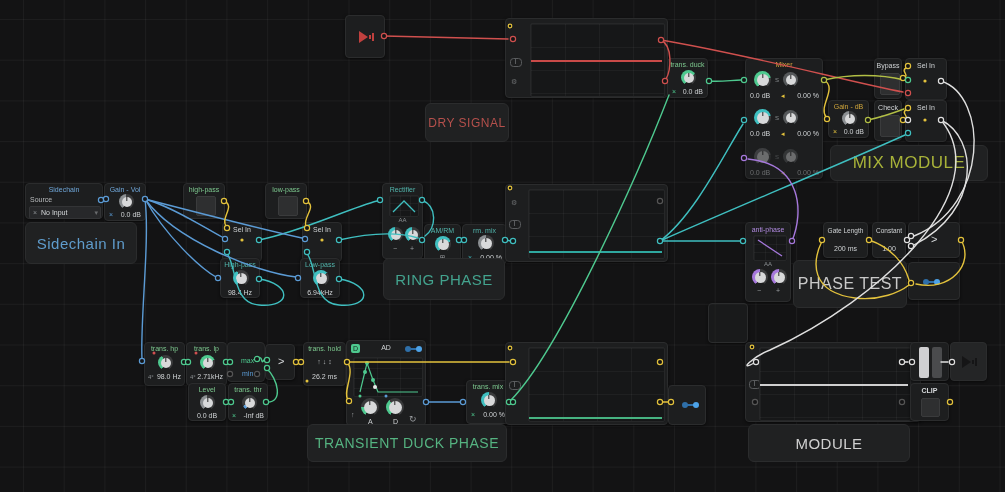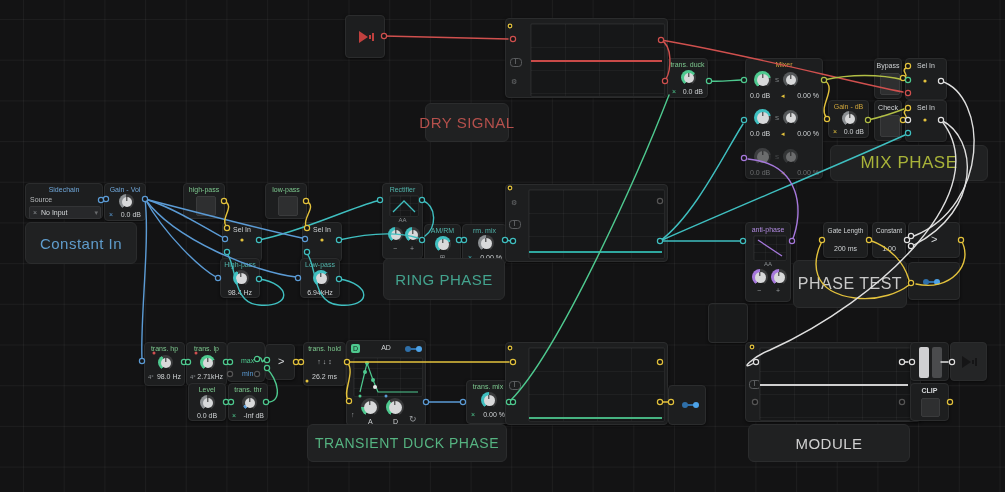--- a/index.html
+++ b/index.html
@@ -54,21 +54,21 @@
     </svg>
   </div>
 
   <div class="node" style="left:505px;top:18px;width:163px;height:80px">
     <div class="cdi" style="left:4px;top:39px"></div>
     <div class="gear" style="left:5px;top:59px">⚙</div>
     <div class="scope" style="left:24px;top:4px;width:133px;height:72px"></div>
     <div class="wv" style="left:25px;top:41px;width:131px;background:#c94a48"></div>
   </div>
 
-  <div class="lbl" style="left:425px;top:103px;width:82px;height:37px;color:#b5504c;font-size:15px">
+  <div class="lbl" style="left:425px;top:103px;width:82px;height:37px;color:#b5504c;font-size:12px">
       <span>DRY SIGNAL</span>
     </div>
 
   <div class="node" style="left:667px;top:58px;width:41px;height:40px">
     <div class="nt" style="top:2px;color:#7dc98f">trans. duck</div>
     <div class="knob" style="left:13px;top:11px;width:15px;height:15px">
         <i class="ring" style="background:conic-gradient(from 210deg,#4ec98f 0 210deg,#3a3b3c 210deg 300deg,transparent 300deg)"></i>
         <i class="cap"></i>
         <i class="tick"></i>
       </div>
@@ -148,21 +148,21 @@
     <div class="knob" style="left:13px;top:10px;width:15px;height:15px">
         <i class="ring" style="background:conic-gradient(from 210deg,#8b8f92 0 150deg,#3a3b3c 150deg 300deg,transparent 300deg)"></i>
         <i class="cap"></i>
         <i class="tick"></i>
       </div>
     <div class="val" style="left:4px;top:27px;color:#e3c23c">×</div>
     <div class="val" style="right:4px;top:27px">0.0 dB</div>
   </div>
 
   <div class="lbl" style="left:830px;top:145px;width:156px;height:34px;color:#a8b339;font-size:17px">
-      <span>MIX PHASE</span>
+      <span>MIX MODULE</span>
     </div>
 
   <div class="node" style="left:25px;top:183px;width:78px;height:36px">
     <div class="nt" style="top:2px;color:#6fa6d8">Sidechain</div>
     <div class="val" style="left:4px;top:12px;color:#b9bcbe">Source</div>
     <div class="ab" style="left:3px;top:22px;width:70px;height:11px;background:#27282a;border:1px solid #333436;border-radius:2px">
       <span class="val" style="left:3px;top:2px;color:#8b8f92">×</span>
       <span class="val" style="left:11px;top:2px;color:#d6d9db">No Input</span>
       <span class="val" style="right:2px;top:2px;color:#6a6c6e">▾</span>
     </div>
@@ -173,21 +173,21 @@
     <div class="knob" style="left:14px;top:10px;width:15px;height:15px">
         <i class="ring" style="background:conic-gradient(from 210deg,#8b8f92 0 150deg,#3a3b3c 150deg 300deg,transparent 300deg)"></i>
         <i class="cap"></i>
         <i class="tick"></i>
       </div>
     <div class="val" style="left:4px;top:27px;color:#5b9bd5">×</div>
     <div class="val" style="right:4px;top:27px">0.0 dB</div>
   </div>
 
   <div class="lbl" style="left:25px;top:222px;width:110px;height:40px;color:#5f9ccc;font-size:15px">
-      <span>Constant In</span>
+      <span>Sidechain In</span>
     </div>
 
   <div class="node" style="left:183px;top:183px;width:42px;height:36px">
     <div class="nt" style="top:2px;color:#7dc98f">high-pass</div>
     <div class="btn" style="left:12px;top:12px;width:18px;height:18px"></div>
   </div>
   <div class="node" style="left:265px;top:183px;width:42px;height:36px">
     <div class="nt" style="top:2px;color:#7dc98f">low-pass</div>
     <div class="btn" style="left:12px;top:12px;width:18px;height:18px"></div>
   </div>

